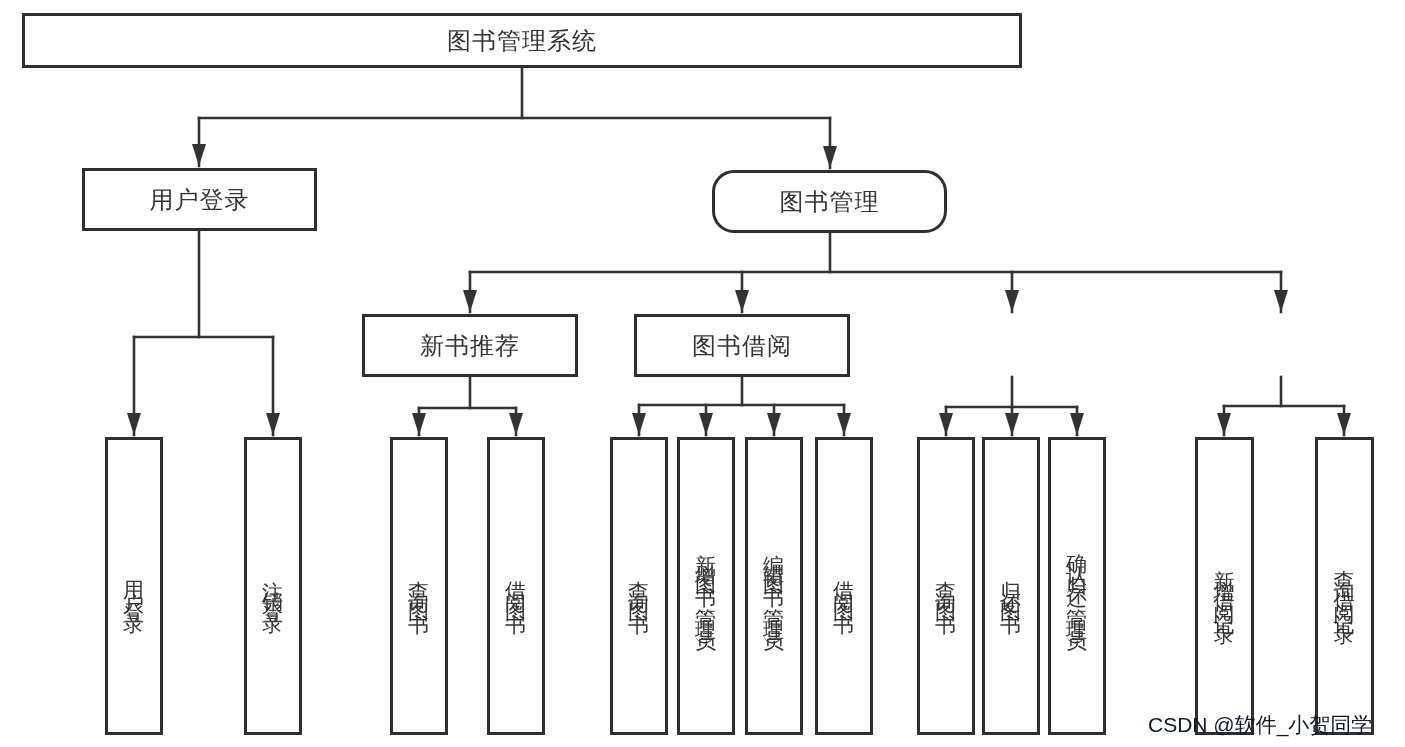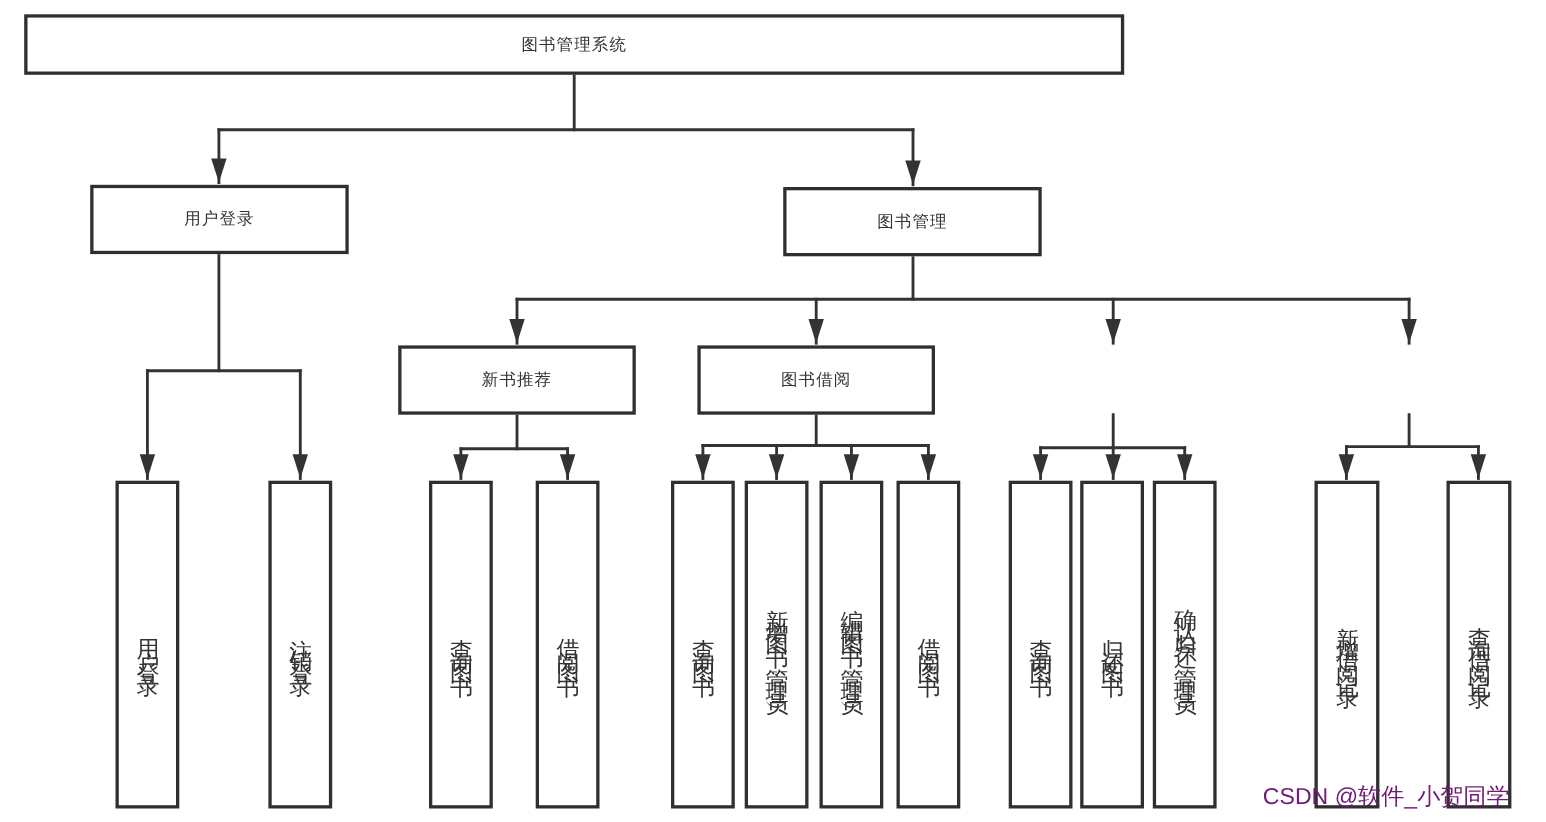--- a/index.html
+++ b/index.html
@@ -33,28 +33,28 @@
     background: #ffffff;
     border: 3px solid #2f2f2f;
     display: flex;
     align-items: center;
     justify-content: center;
     z-index: 2;
     color: #333333;
   }
 
   .hbox span {
-    font-size: 15px;
+    font-size: 24px;
     letter-spacing: 1px;
     white-space: nowrap;
   }
 
   .b-root { left: 22px;  top: 13px;  width: 1000px; height: 55px; }
   .b-l2a  { left: 82px;  top: 168px; width: 235px;  height: 63px; }
-  .b-l2b  { left: 712px; top: 170px; width: 235px;  height: 63px; }
+  .b-l2b  { left: 712px; top: 170px; width: 235px;  height: 63px; border-radius: 22px; }
 
   .b-l3   { top: 314px; width: 216px; height: 63px; }
   .b-l3a  { left: 362px; }
   .b-l3b  { left: 634px; }
   .b-l3c  { left: 904px; }
   .b-l3d  { left: 1172px; width: 214px; }
 
   .vbox { top: 437px; width: 58px; height: 298px; }
   .vbox span {
     writing-mode: vertical-rl;
@@ -80,21 +80,21 @@
   .v13 { left: 1315px; width: 59px; }
 
   .watermark {
     position: absolute;
     left: 1148px;
     top: 711px;
     width: 255px;
     height: 28px;
     line-height: 28px;
     font-size: 21px;
-    color: #701a75;
+    color: #0f172a;
     white-space: nowrap;
     z-index: 5;
   }
 </style>
 </head>
 <body>
 
 <div class="stage">
 
   <svg class="conn-svg" viewBox="0 0 1405 747" xmlns="http://www.w3.org/2000/svg">

